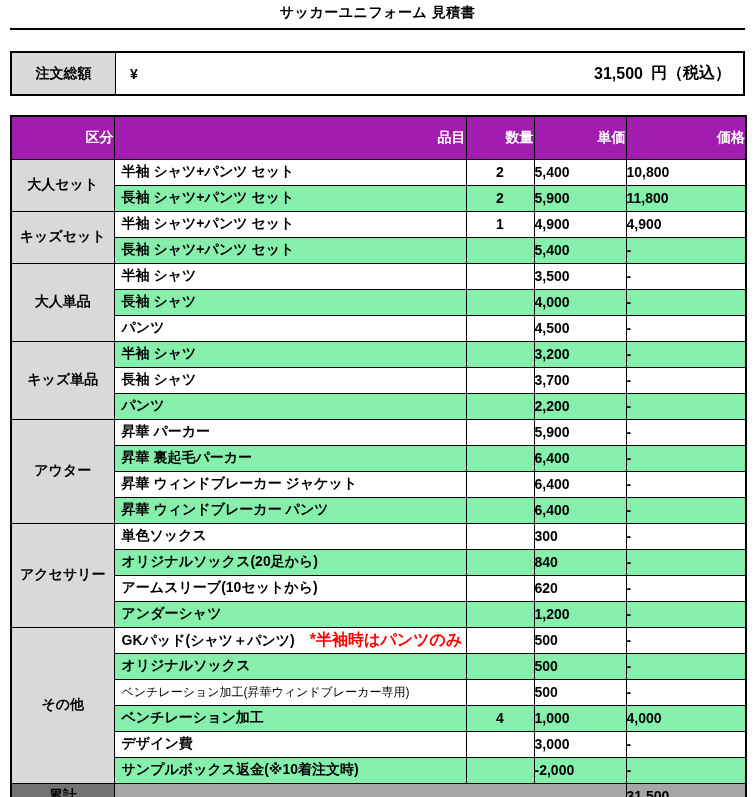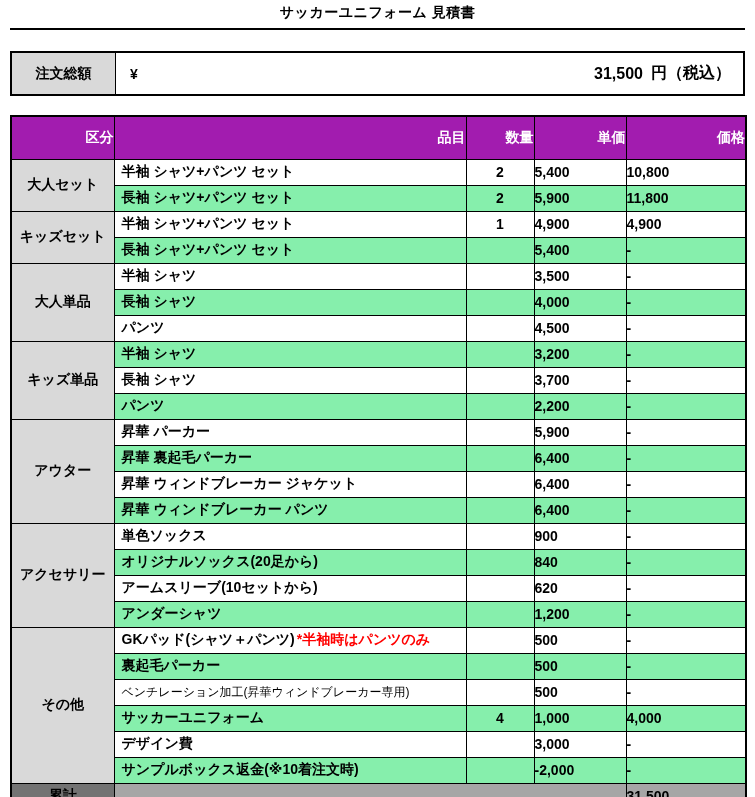--- a/index.html
+++ b/index.html
@@ -62,21 +62,21 @@
     text-align: right;
   }
   table.quote tr { height: 26px; }
   td.cat {
     background: #d9d9d9;
     text-align: center;
     font-weight: bold; font-size: 14px;
   }
   td.item { padding-left: 7px; font-weight: bold; font-size: 14px; }
   td.item.small-item { font-size: 12px; font-weight: normal; }
-  td.item .note { color: #ff0000; font-size: 14px; font-weight: bold; margin-left: 2px; }
+  td.item .note { color: #ff0000; font-size: 16px; font-weight: bold; margin-left: 15px; }
   td.qty { text-align: center; font-weight: bold; font-size: 14px; }
   td.num { text-align: left; padding-right: 10px; font-weight: bold; font-size: 14px; }
   td.num .minus { float: left; margin-left: 0; }
   tr.alt td { background: #86efac; }
   tr.alt td.cat, tr td.cat { background: #d9d9d9; }
 
   
   tr.total-row td { background: #a6a6a6; font-weight: bold; font-size: 14px; height: 26px; }
   tr.total-row td.cat { background: #737373; }
 </style>
@@ -220,21 +220,21 @@
         <td class="num">6,400</td>
         <td class="num">-</td>
       </tr>
     </tbody>
 
     <tbody>
       <tr>
         <td class="cat" rowspan="4">アクセサリー</td>
         <td class="item">単色ソックス</td>
         <td class="qty"></td>
-        <td class="num">900</td>
+        <td class="num">300</td>
         <td class="num">-</td>
       </tr>
       <tr class="alt">
         <td class="item">オリジナルソックス(20足から)</td>
         <td class="qty"></td>
         <td class="num">840</td>
         <td class="num">-</td>
       </tr>
       <tr>
         <td class="item">アームスリーブ(10セットから)</td>
@@ -254,33 +254,33 @@
       <tr>
         <td class="cat" rowspan="6">その他</td>
         <td class="item">
           <span>GKパッド(シャツ＋パンツ)</span><span class="note">*半袖時はパンツのみ</span>
         </td>
         <td class="qty"></td>
         <td class="num">500</td>
         <td class="num">-</td>
       </tr>
       <tr class="alt">
-        <td class="item">裏起毛パーカー</td>
+        <td class="item">オリジナルソックス</td>
         <td class="qty"></td>
         <td class="num">500</td>
         <td class="num">-</td>
       </tr>
       <tr>
         <td class="item small-item">ベンチレーション加工(昇華ウィンドブレーカー専用)</td>
         <td class="qty"></td>
         <td class="num">500</td>
         <td class="num">-</td>
       </tr>
       <tr class="alt">
-        <td class="item">サッカーユニフォーム</td>
+        <td class="item">ベンチレーション加工</td>
         <td class="qty">4</td>
         <td class="num">1,000</td>
         <td class="num">4,000</td>
       </tr>
       <tr>
         <td class="item">デザイン費</td>
         <td class="qty"></td>
         <td class="num">3,000</td>
         <td class="num">-</td>
       </tr>

